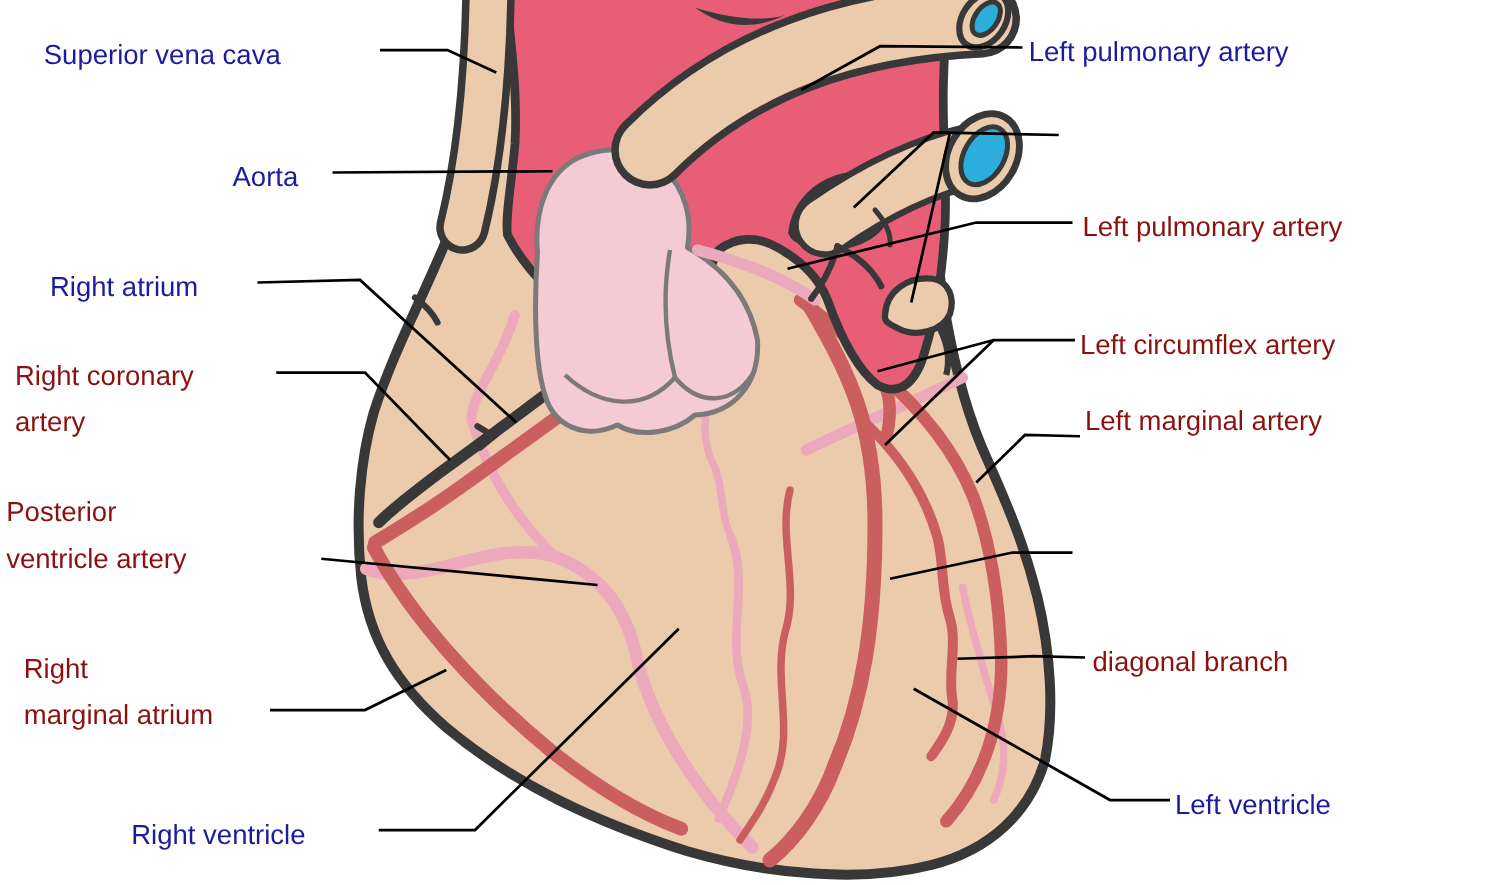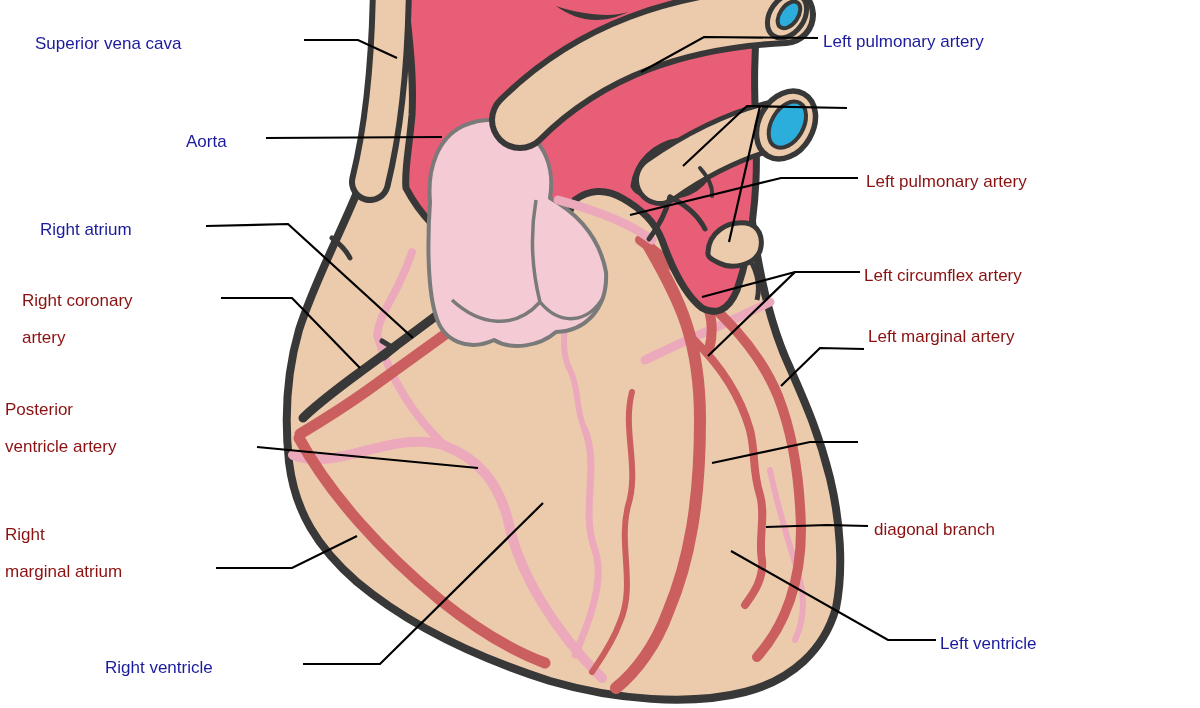--- a/index.html
+++ b/index.html
@@ -1,19 +1,19 @@
 <!DOCTYPE html>
 <html style="--c-label_blue: #1B1B9D; --c-label_dark_red: #8B1111; --c-heart_muscle_tan: #ECCBAD; --c-aorta_crimson: #E85E77; --c-pulmonary_trunk_pink: #F4CBD4; --c-vessel_lumen_cyan: #2CAEDC; --c-artery_red: #CB5F5F; --c-vein_pale_pink: #ECA9BC; --c-outline_dark: #383838; --c-trunk_outline_gray: #7A7A7A; --c-leader_line_black: #000000;"><head>
 <meta charset="utf-8">
 <style>
   html,body{margin:0;padding:0;background:#ffffff;}
   #stage{position:relative;width:1200px;height:708px;overflow:hidden;background:#fff;
          font-family:"Liberation Sans", sans-serif;}
   #art{position:absolute;left:0;top:0;width:1200px;height:708px;}
-  .lbl{position:absolute;font-size:17px;line-height:37px;white-space:nowrap;letter-spacing:0;}
+  .lbl{position:absolute;font-size:22px;line-height:37px;white-space:nowrap;letter-spacing:0;}
   .lbl-blue{color:var(--c-label_blue,#1B1B9D);}
   .lbl-darkred{color:var(--c-label_dark_red,#8B1111);}
 </style>
 </head>
 <body>
 
 <div id="stage">
 
   <svg id="art" viewBox="0 0 1200 708" xmlns="http://www.w3.org/2000/svg">
 
@@ -145,29 +145,29 @@
 
   <div class="lbl lbl-blue" style="left:35px;top:25px">
     <div>Superior vena cava</div>
   </div>
   <div class="lbl lbl-blue" style="left:186px;top:123px">
     <div>Aorta</div>
   </div>
   <div class="lbl lbl-blue" style="left:40px;top:211px">
     <div>Right atrium</div>
   </div>
-  <div class="lbl lbl-darkred" style="left:22px;top:282px">
+  <div class="lbl lbl-darkred" style="left:12px;top:282px">
     <div>Right coronary</div>
     <div>artery</div>
   </div>
   <div class="lbl lbl-darkred" style="left:5px;top:391px">
     <div>Posterior</div>
     <div>ventricle artery</div>
   </div>
-  <div class="lbl lbl-darkred" style="left:5px;top:516px">
+  <div class="lbl lbl-darkred" style="left:19px;top:516px">
     <div>Right</div>
     <div>marginal atrium</div>
   </div>
   <div class="lbl lbl-blue" style="left:105px;top:649px">
     <div>Right ventricle</div>
   </div>
 
   <div class="lbl lbl-blue" style="left:823px;top:23px">
     <div>Left pulmonary artery</div>
   </div>

